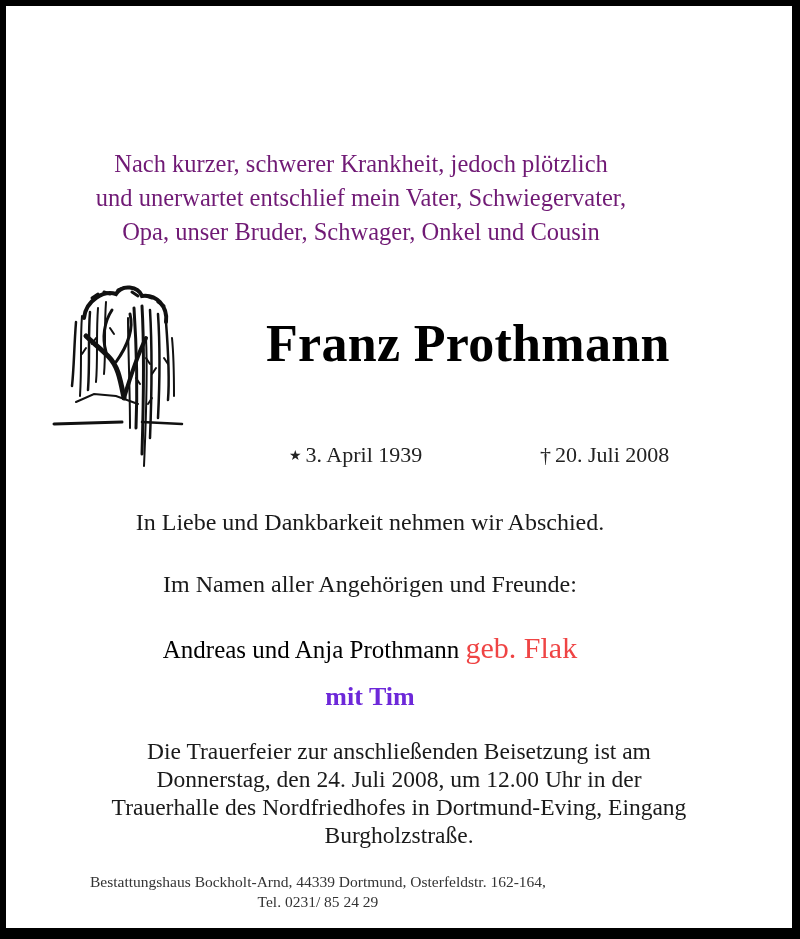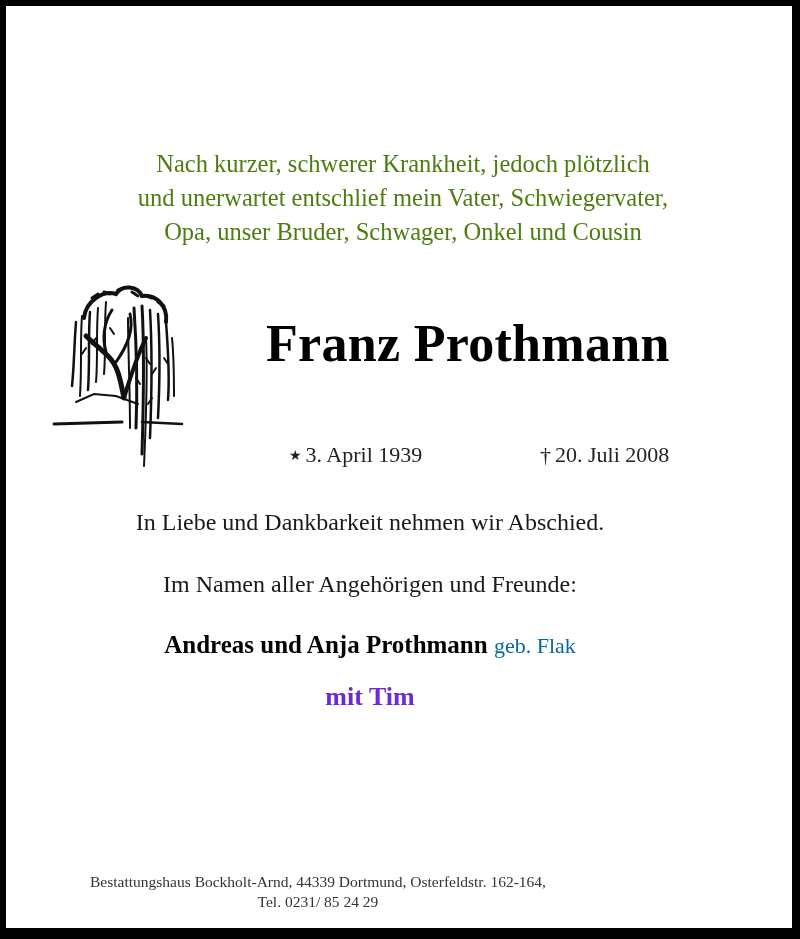--- a/index.html
+++ b/index.html
@@ -9,40 +9,40 @@
       background: #fff; color: #111;
       font-family: "Liberation Serif", "DejaVu Serif", serif;
     }
     .motto {
       position: absolute; left: 283px; top: 40px;
       font-size: 22px; line-height: 30px; color: #222;
     }
     .motto div { white-space: nowrap; }
     .intro {
       position: absolute; left: 0; width: 710px; top: 141px;
-      text-align: center; font-size: 24.5px; line-height: 34px; color: #4d7c0f; padding-left: 42px;
+      text-align: center; font-size: 24.5px; line-height: 34px; color: #701a75;
     }
     .tree { position: absolute; left: 40px; top: 272px; width: 140px; height: 190px; }
     .name {
       position: absolute; left: 260px; top: 300px;
       font-size: 52px; font-weight: bold; color: #000; white-space: nowrap; letter-spacing: 0.3px; margin-top: 8px;
     }
     .dates { position: absolute; top: 436px; font-size: 22px; color: #222; white-space: nowrap; }
     .born { left: 283px; }
     .died { left: 534px; }
     .born .sym { font-size: 14px; vertical-align: 2px; margin-right: 4px; }
     .died .sym { margin-right: 4px; }
     .center-line {
       position: absolute; left: 8px; width: 712px; text-align: center; white-space: nowrap; color: #1a1a1a;
     }
     .farewell { top: 503px; font-size: 24px; }
     .family-intro { top: 565px; font-size: 24px; }
     .family-names { top: 625px; font-size: 25px; }
-    .family-names b { font-weight: bold; color: #000; }
-    .family-names .nee { font-size: 22px; color: #0369a1; }
+    .family-names b { font-weight: normal; color: #000; }
+    .family-names .nee { font-size: 30px; color: #ef4444; }
     .with-tim { top: 676px; font-size: 26px; font-weight: bold; color: #6d28d9; }
     .service {
       position: absolute; left: 0; width: 786px; top: 731px;
       text-align: center; font-size: 23.5px; line-height: 28px; color: #1a1a1a;
     }
     .service div { white-space: nowrap; }
     .footer {
       position: absolute; left: 0; width: 624px; top: 866px;
       text-align: center; font-size: 15.5px; line-height: 20px; color: #333;
     }
@@ -108,19 +108,25 @@
 
   <div class="center-line family-intro">Im Namen aller Angehörigen und Freunde:</div>
 
   <div class="center-line family-names">
     <b>Andreas und Anja Prothmann</b>
     <span class="nee">geb. Flak</span>
   </div>
 
   <div class="center-line with-tim">mit Tim</div>
 
+  <div class="service">
+    <div>Die Trauerfeier zur anschließenden Beisetzung ist am</div>
+    <div>Donnerstag, den 24. Juli 2008, um 12.00 Uhr in der</div>
+    <div>Trauerhalle des Nordfriedhofes in Dortmund-Eving, Eingang</div>
+    <div>Burgholzstraße.</div>
+  </div>
 
   <div class="footer">
     <div>Bestattungshaus Bockholt-Arnd, 44339 Dortmund, Osterfeldstr. 162-164,</div>
     <div>Tel. 0231/ 85 24 29</div>
   </div>
 
 </div>
 
 </body></html>

